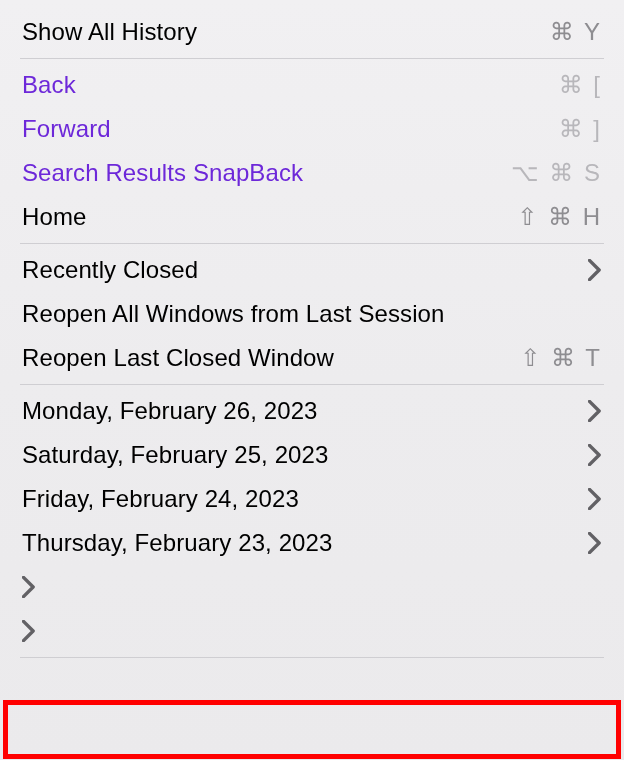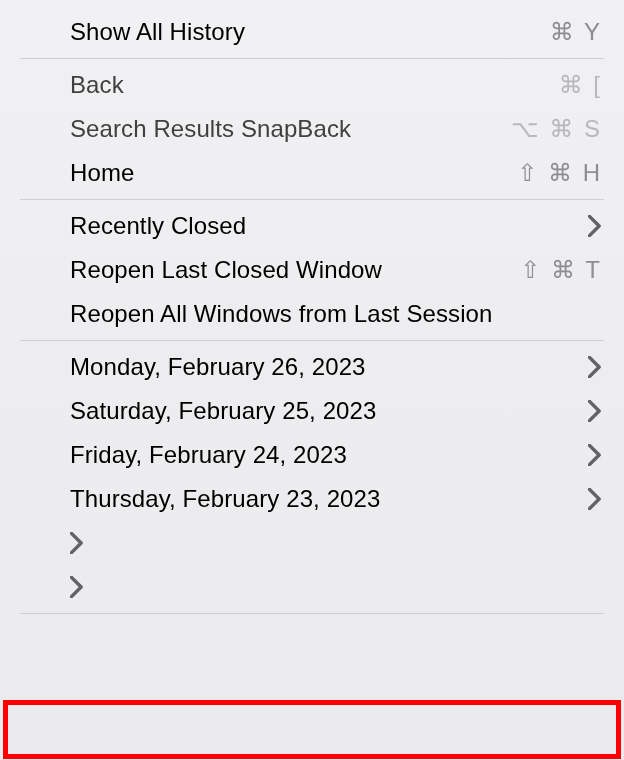--- a/index.html
+++ b/index.html
@@ -21,24 +21,23 @@
       padding: 10px 0 4px 0;
     }
     .menu-item {
       display: flex;
       justify-content: space-between;
       align-items: center;
       padding: 8px 22px 8px 22px;
       font-size: 24px;
       color: #000;
       min-height: 44px;
-      margin-left: 48px;
     }
     .menu-item.disabled .label {
-      color: #404040;
+      color: #6d28d9;
     }
     .menu-item.disabled .shortcut {
       color: #b8b7bb;
     }
     .label {
       letter-spacing: 0.1px;
     }
     .shortcut {
       color: #8e8d91;
       font-size: 24px;
@@ -83,20 +82,24 @@
     <span class="shortcut">⌘ Y</span>
   </div>
 
   <div class="separator"></div>
 
   <div class="menu-item disabled">
     <span class="label">Back</span>
     <span class="shortcut">⌘ [</span>
   </div>
 
+  <div class="menu-item disabled">
+    <span class="label">Forward</span>
+    <span class="shortcut">⌘ ]</span>
+  </div>
 
   <div class="menu-item disabled">
     <span class="label">Search Results SnapBack</span>
     <span class="shortcut">⌥ ⌘ S</span>
   </div>
 
   <div class="menu-item">
     <span class="label">Home</span>
     <span class="shortcut">⇧ ⌘ H</span>
   </div>
@@ -106,26 +109,26 @@
   <div class="menu-item">
     <span class="label">Recently Closed</span>
     <span class="chevron">
       <svg viewBox="0 0 10 16">
           <path d="M1 1 L8 8 L1 15" stroke="#626165" stroke-width="2.5" fill="none" stroke-linecap="round" stroke-linejoin="round"></path>
         </svg>
     </span>
   </div>
 
   <div class="menu-item">
-    <span class="label">Reopen Last Closed Window</span>
-    <span class="shortcut">⇧ ⌘ T</span>
+    <span class="label">Reopen All Windows from Last Session</span>
   </div>
 
   <div class="menu-item">
-    <span class="label">Reopen All Windows from Last Session</span>
+    <span class="label">Reopen Last Closed Window</span>
+    <span class="shortcut">⇧ ⌘ T</span>
   </div>
 
   <div class="separator"></div>
 
   <div class="menu-item">
     <span class="label">Monday, February 26, 2023</span>
     <span class="chevron">
       <svg viewBox="0 0 10 16">
           <path d="M1 1 L8 8 L1 15" stroke="#626165" stroke-width="2.5" fill="none" stroke-linecap="round" stroke-linejoin="round"></path>
         </svg>

